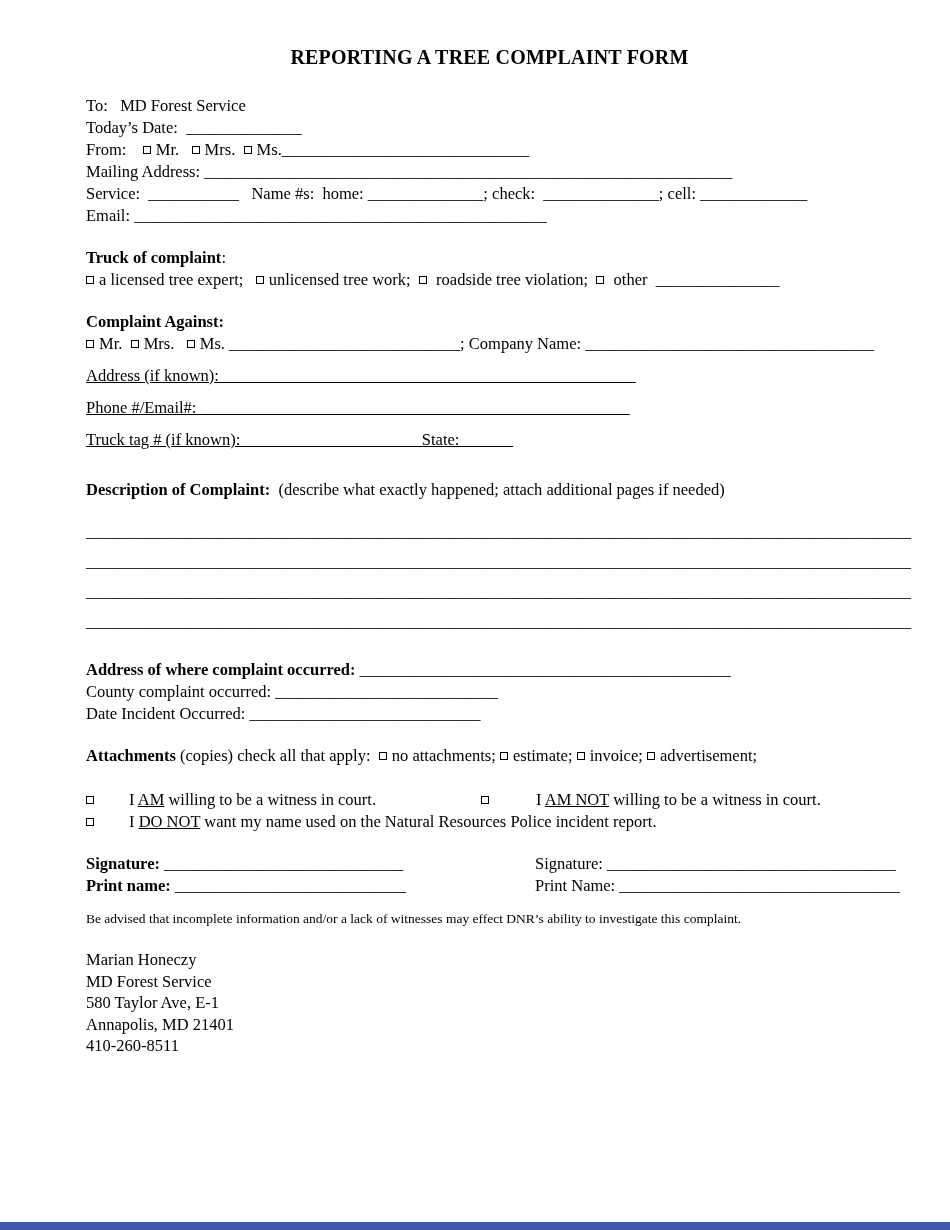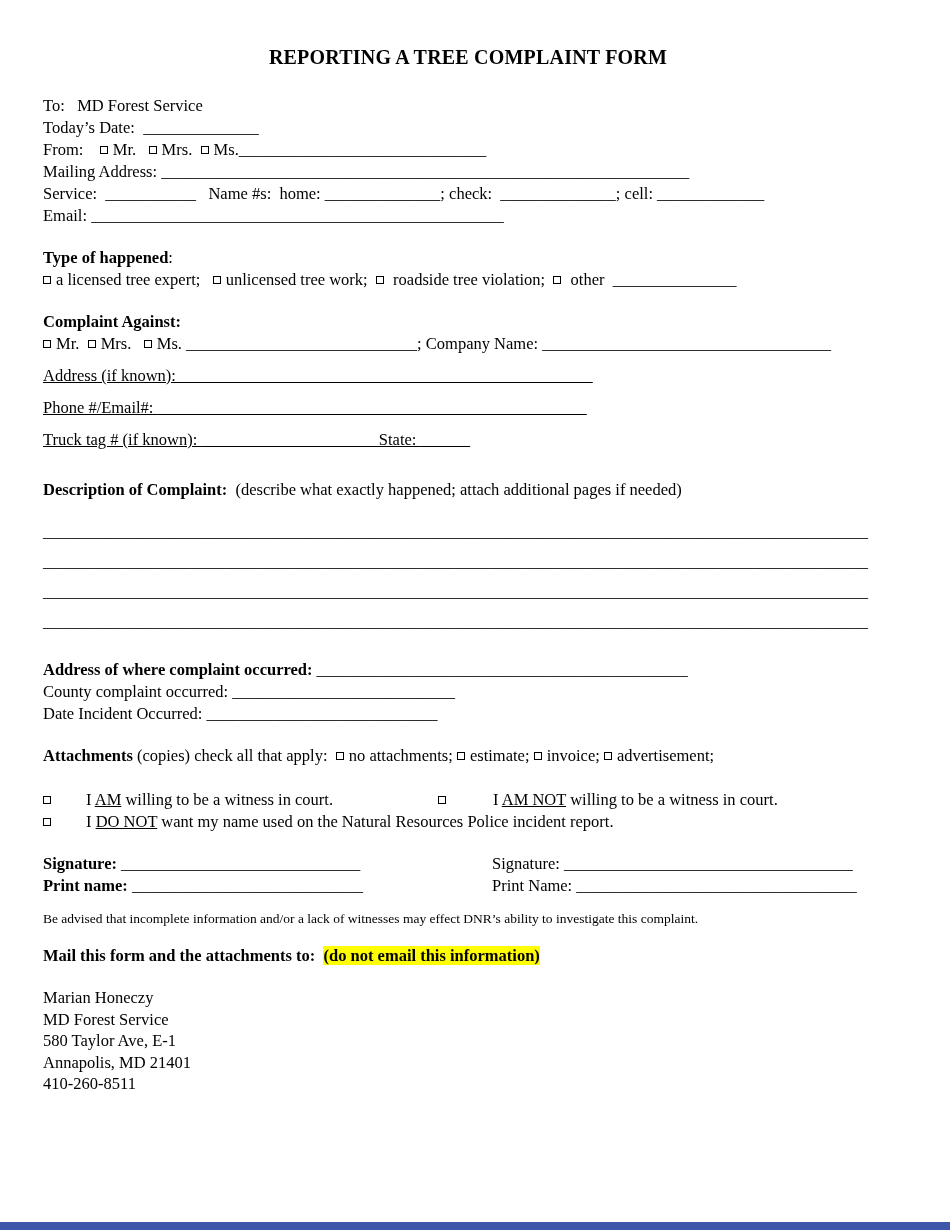--- a/index.html
+++ b/index.html
@@ -5,21 +5,21 @@
   * { box-sizing: border-box; }
   html, body { margin: 0; padding: 0; background: #ffffff; }
   .page {
     position: relative;
     width: 950px;
     height: 1230px;
     background: #ffffff;
     font-family: "Liberation Serif", "DejaVu Serif", serif;
     font-size: 16.5px;
     color: #000000;
-    padding: 46px 57px 0 43px;
+    padding: 46px 57px 0 86px;
     overflow: hidden;
   }
   .title {
     text-align: center;
     font-weight: 700;
     font-size: 20px;
     margin-bottom: 26px;
     letter-spacing: 0.2px;
   }
   .line { white-space: pre; line-height: 22px; }
@@ -64,21 +64,21 @@
   <div class="line"><span>Today’s Date:  </span><span>______________</span></div>
 
   <div class="line"><span>From:    </span><span class="cb"></span><span>Mr.   </span><span class="cb"></span><span>Mrs.  </span><span class="cb"></span><span>Ms.</span><span>______________________________</span></div>
 
   <div class="line"><span>Mailing Address: </span><span>________________________________________________________________</span></div>
 
   <div class="line"><span>Service:  </span><span>___________</span><span>   Name #s:  home: </span><span>______________</span><span>; check:  </span><span>______________</span><span>; cell: </span><span>_____________</span></div>
 
   <div class="line"><span>Email: </span><span>__________________________________________________</span></div>
 
-  <div class="line mt20"><span class="b">Type of happened</span><span>:</span></div>
+  <div class="line mt20"><span class="b">Truck of complaint</span><span>:</span></div>
 
   <div class="line"><span class="cb"></span><span>a licensed tree expert;   </span><span class="cb"></span><span>unlicensed tree work;  </span><span class="cb"></span><span> roadside tree violation;  </span><span class="cb"></span><span> other  </span><span>_______________</span></div>
 
   <div class="line mt20 b"><span>Complaint Against:</span></div>
 
   <div class="line"><span class="cb"></span><span>Mr.  </span><span class="cb"></span><span>Mrs.   </span><span class="cb"></span><span>Ms. </span><span>____________________________</span><span>; Company Name: </span><span>___________________________________</span></div>
 
   <div class="line mt10"><span>Address (if known): </span><span>__________________________________________________</span></div>
 
   <div class="line mt10"><span>Phone #/Email#: </span><span>____________________________________________________</span></div>
@@ -104,21 +104,20 @@
   <div class="line mt22"><span class="col-wl"><span class="cb"></span><span class="wgap"></span><span>I </span><span class="u">AM</span><span> willing to be a witness in court.</span></span><span class="cb"></span><span class="wgap2"></span><span>I </span><span class="u">AM NOT</span><span> willing to be a witness in court.</span></div>
 
   <div class="line"><span class="cb"></span><span class="wgap"></span><span>I </span><span class="u">DO NOT</span><span> want my name used on the Natural Resources Police incident report.</span></div>
 
   <div class="line mt20"><span class="col-l"><span class="b">Signature: </span><span>_____________________________</span></span><span>Signature: </span><span>___________________________________</span></div>
 
   <div class="line"><span class="col-l"><span class="b">Print name: </span><span>____________________________</span></span><span>Print Name: </span><span>__________________________________</span></div>
 
   <div class="notice"><span>Be advised that incomplete information and/or a lack of witnesses may effect DNR’s ability to investigate this complaint.</span></div>
 
-  <div class="line mt16"><span class="b">Mail this form and the attachments to</span><span class="b">:  </span><span class="hl">(do not email this information)</span></div>
 
   <div class="addr mt20">
     <div class="line"><span>Marian Honeczy</span></div>
     <div class="line"><span>MD Forest Service</span></div>
     <div class="line"><span>580 Taylor Ave, E-1</span></div>
     <div class="line"><span>Annapolis, MD 21401</span></div>
     <div class="line"><span>410-260-8511</span></div>
   </div>
 
   <div class="bottombar"></div>

